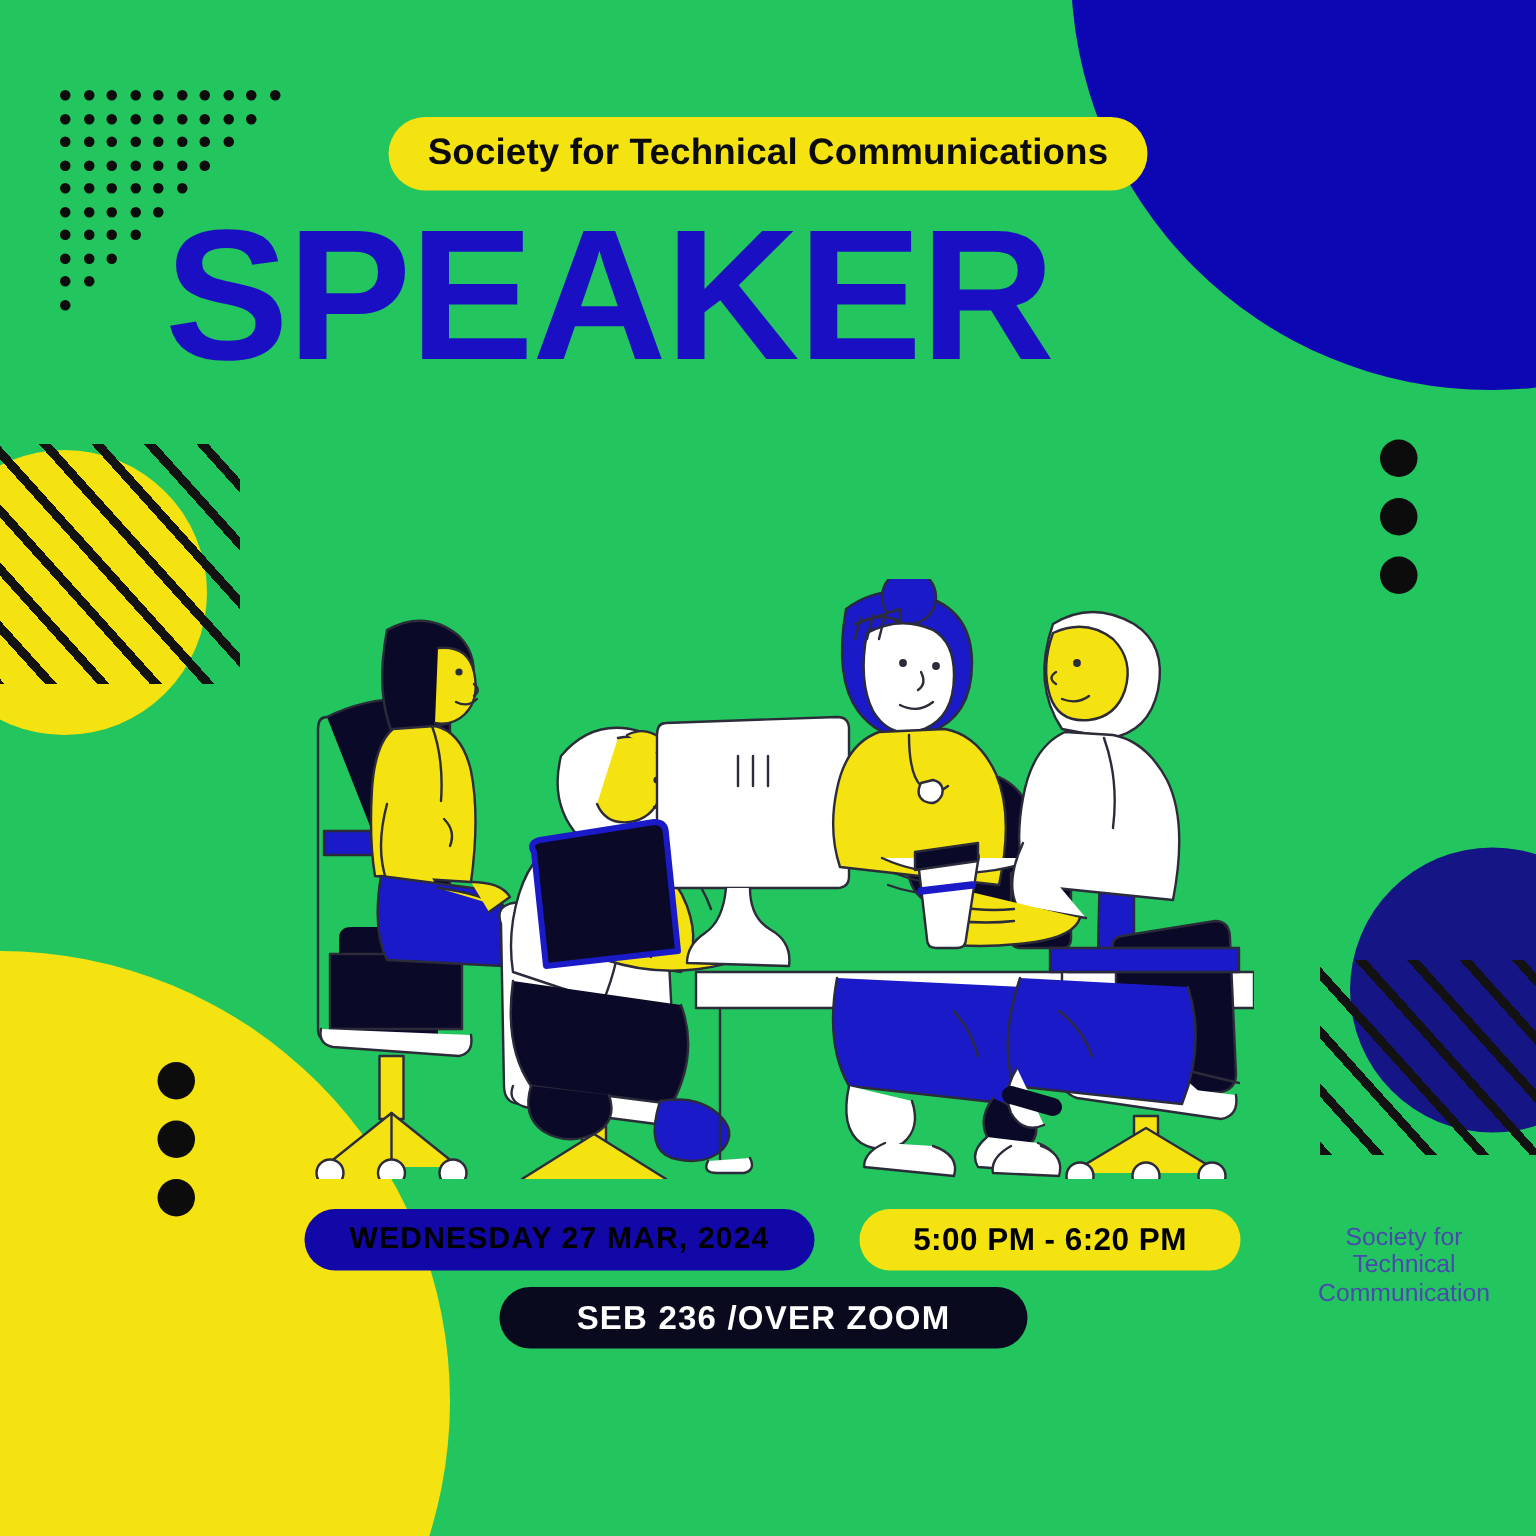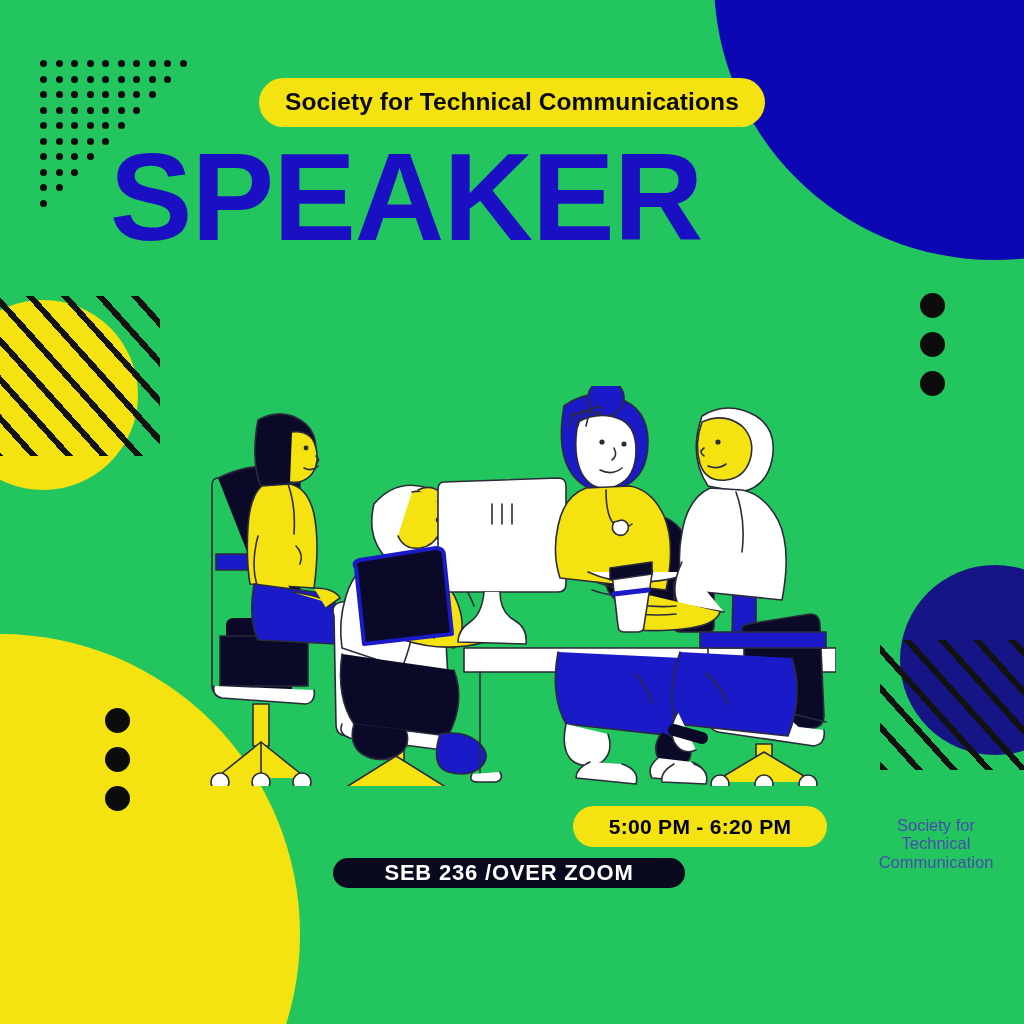--- a/index.html
+++ b/index.html
@@ -189,21 +189,21 @@
     height: 41px;
     background: #F5E211;
     color: #000000;
     font-size: 21px;
     letter-spacing: 0.3px;
   }
   .pill-place {
     left: 333px;
     top: 858px;
     width: 352px;
-    height: 30px;
+    height: 41px;
     background: #0A0A1E;
     color: #ffffff;
     font-size: 22px;
     letter-spacing: 0.8px;
   }
 
   
   .logo {
     position: absolute;
     left: 862px;
@@ -448,20 +448,21 @@
         <path d="M478 344 L506 352" stroke="#0A0A28" stroke-width="12"></path>
         <path d="M478 378 q-14 8 -12 18 L510 398 q4 -14 -12 -20" fill="#ffffff" stroke="#2b2b3a"></path>
 
         <path d="M416 188 q-2 -6 4 -6 L452 182 q6 0 4 6 L448 240 q0 6 -6 6 L428 246 q-6 0 -6 -6 Z" fill="#ffffff" stroke="#2b2b3a"></path>
         <path d="M414 182 L456 176 L456 188 L414 194 Z" fill="#0A0A28" stroke="#2b2b3a"></path>
         <path d="M418 208 L452 204" stroke="#1A1AC8" stroke-width="5"></path>
       </g>
     </svg>
   </div>
 
+  <div class="pill pill-date">WEDNESDAY 27 MAR, 2024</div>
   <div class="pill pill-time">5:00 PM - 6:20 PM</div>
   <div class="pill pill-place">SEB 236 /OVER ZOOM</div>
 
   <div class="logo">
     <div class="logo-caption">
       <div>Society for</div>
       <div>Technical</div>
       <div>Communication</div>
     </div>
   </div>

